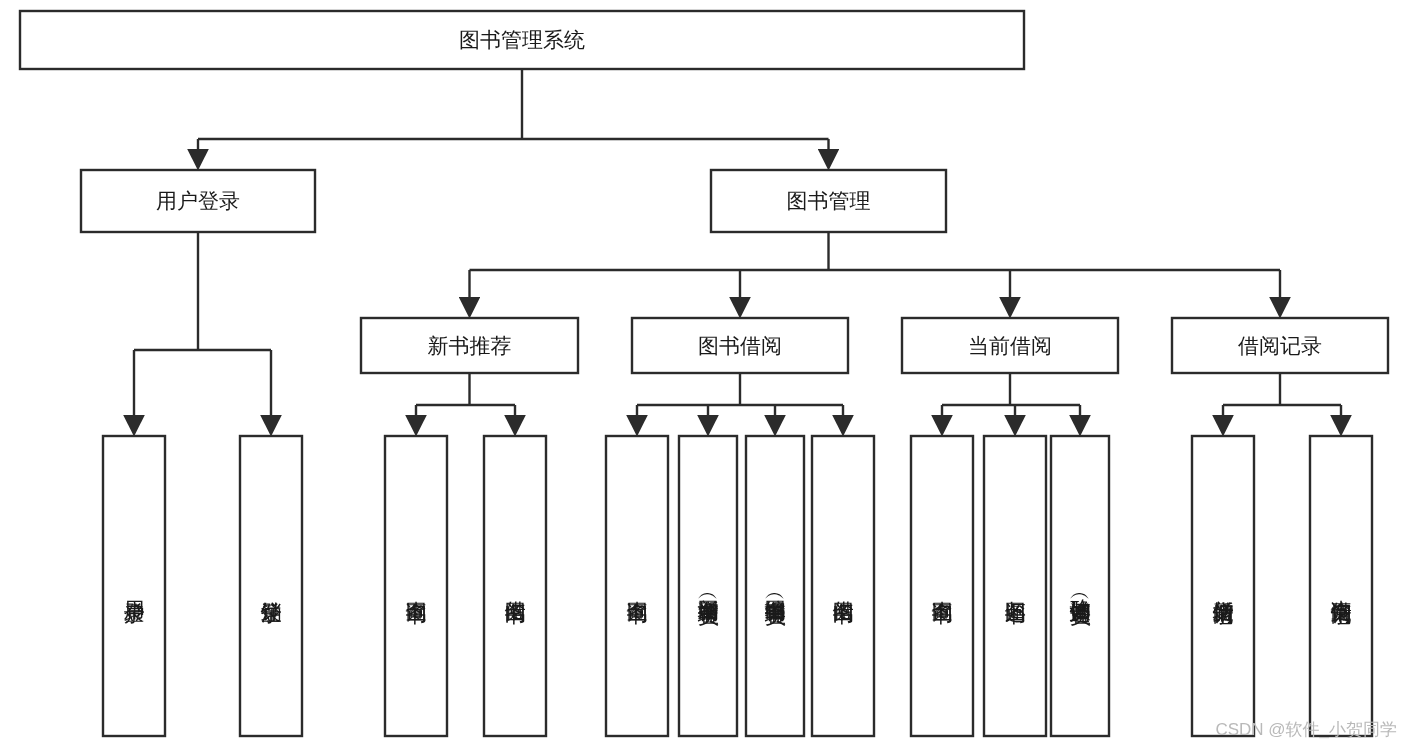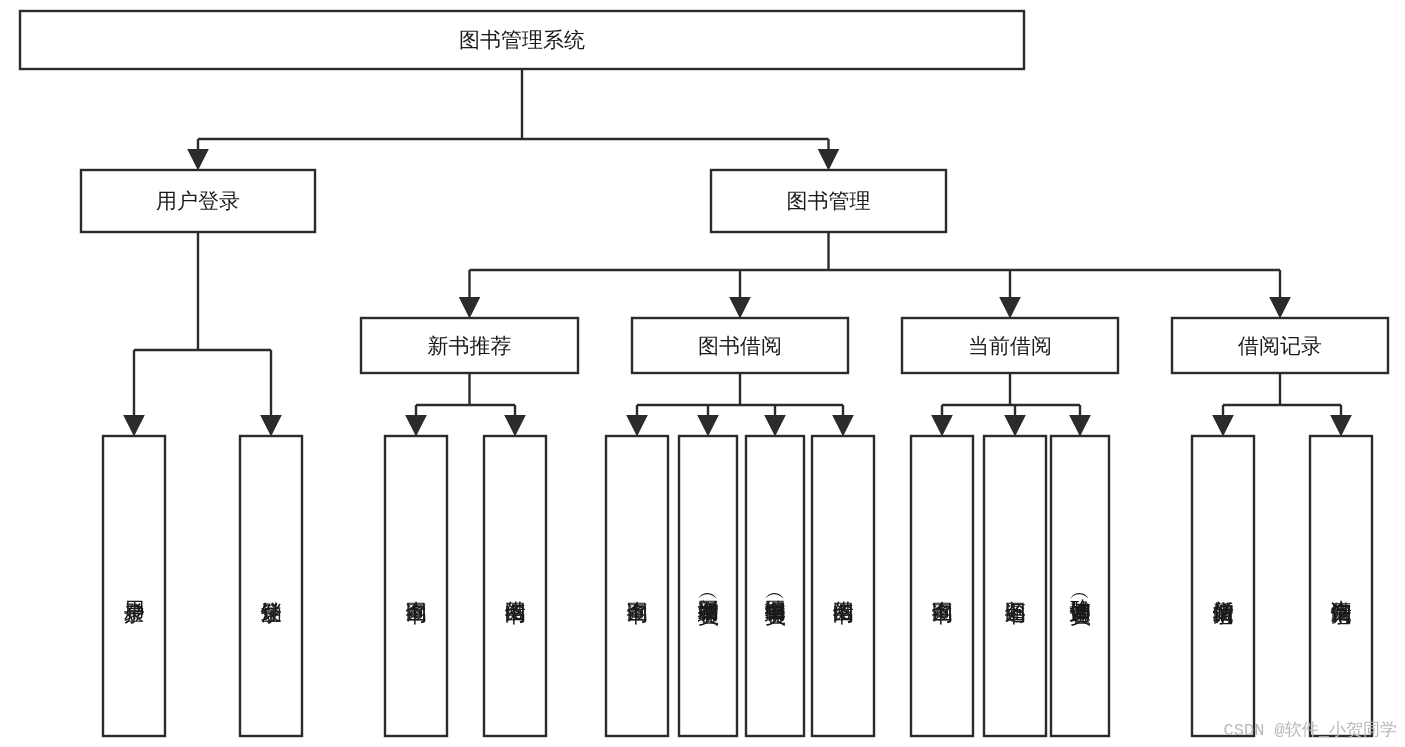--- a/index.html
+++ b/index.html
@@ -53,21 +53,21 @@
     stroke-width: 2.4;
     fill: none;
   }
   .arrow-head {
     fill: #2b2b2b;
   }
   .watermark {
     position: absolute;
     right: 8px;
     bottom: 6px;
-    font-family: Liberation Mono, monospace;
+    font-family: Liberation Sans, sans-serif;
     font-size: 17px;
     color: #b9b9b9;
     white-space: nowrap;
     pointer-events: none;
   }
 </style>
 </head>
 <body>
 
 <svg id="diagram" viewBox="0 0 1405 747">

